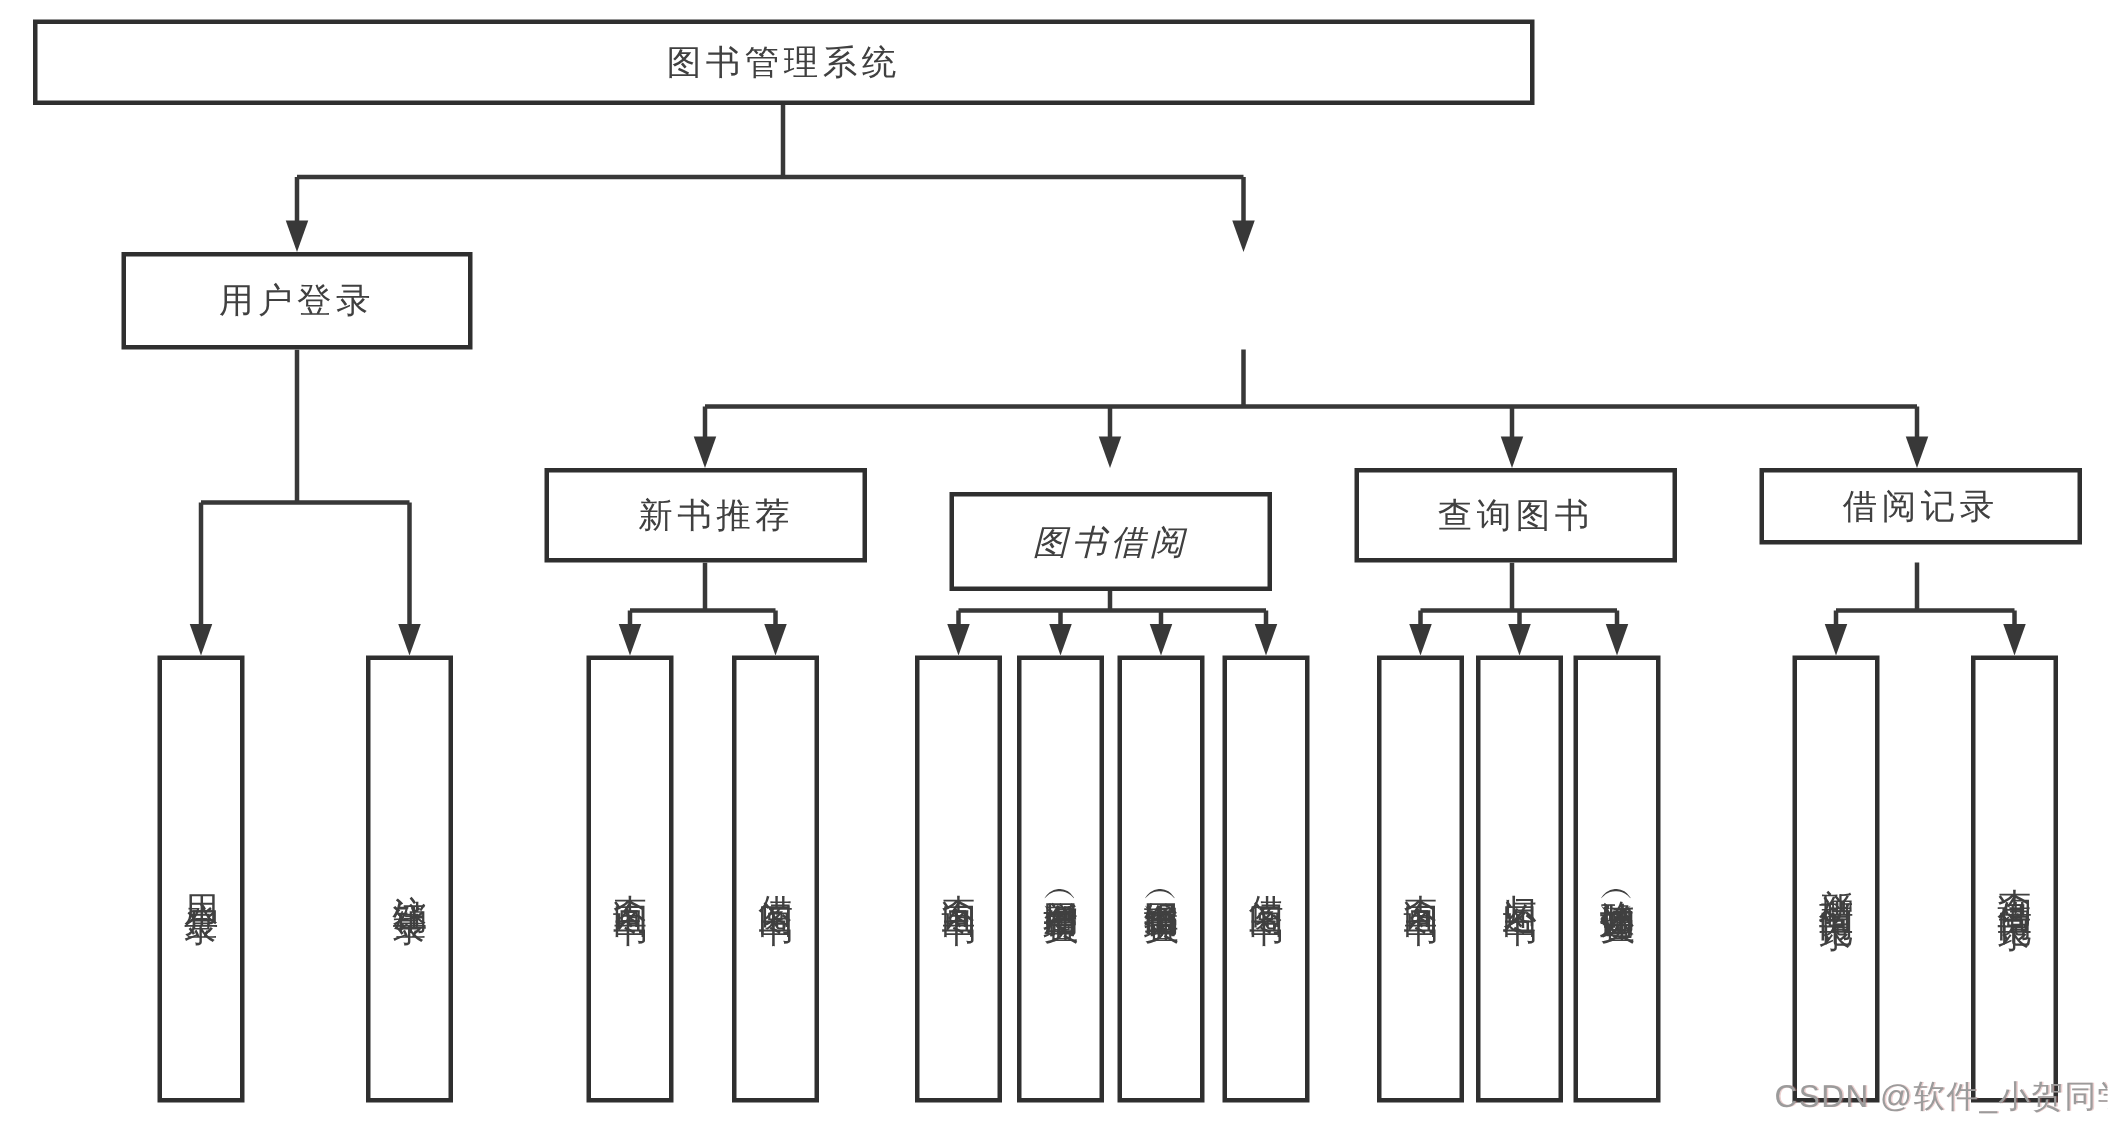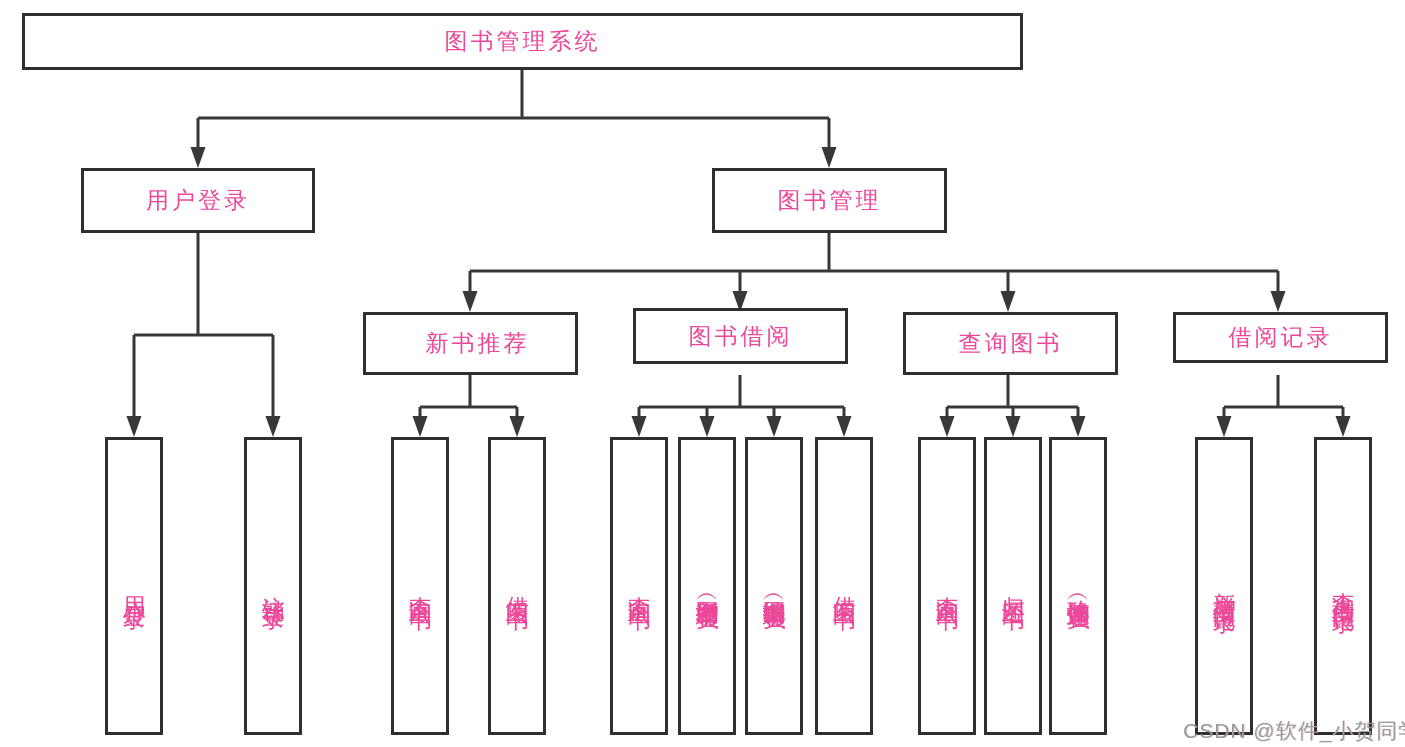--- a/index.html
+++ b/index.html
@@ -7,21 +7,21 @@
     width:1405px;height:747px;background:#ffffff;position:relative;
     font-family:"Liberation Sans","DejaVu Sans",sans-serif;
     overflow:hidden;
   }
   .stage{position:absolute;left:0;top:0;width:1405px;height:747px;}
   svg.wires{position:absolute;left:0;top:0;z-index:1;}
   .node{
     position:absolute;box-sizing:border-box;
     border:3px solid #2f2f2f;background:#ffffff;
     display:flex;align-items:center;justify-content:center;
-    color:#ec4899;z-index:2;text-align:right;
+    color:#404040;z-index:2;text-align:right;
   }
   .node.h{font-size:23px;letter-spacing:3px;white-space:nowrap;}
   .node.v{font-size:23px;}
   .node.v .vtext{
     writing-mode:vertical-rl;text-orientation:upright;
     letter-spacing:4px;line-height:1.1;white-space:nowrap;
   }
   .node.v .vtext.long{letter-spacing:1px;}
   .watermark{
     position:absolute;z-index:3;
@@ -77,28 +77,25 @@
     </g>
   </svg>
 
   <div class="node h" style="left:22px;top:13px;width:1001px;height:57px;">
     <span>图书管理系统</span>
   </div>
 
   <div class="node h" style="left:81px;top:168px;width:234px;height:65px;">
     <span>用户登录</span>
   </div>
-  <div class="node h" style="left:712px;top:168px;width:235px;height:65px;">
-    <span>图书管理</span>
-  </div>
 
   <div class="node h" style="left:363px;top:312px;width:215px;height:63px;padding-left:14px;">
     <span>新书推荐</span>
   </div>
-  <div class="node h" style="left:633px;top:308px;width:215px;height:56px;">
+  <div class="node h" style="left:633px;top:328px;width:215px;height:66px;font-style:italic;">
     <span>图书借阅</span>
   </div>
   <div class="node h" style="left:903px;top:312px;width:215px;height:63px;">
     <span>查询图书</span>
   </div>
   <div class="node h" style="left:1173px;top:312px;width:215px;height:51px;">
     <span>借阅记录</span>
   </div>
 
   <div class="node v" style="left:105px;top:437px;width:58px;height:298px;">

